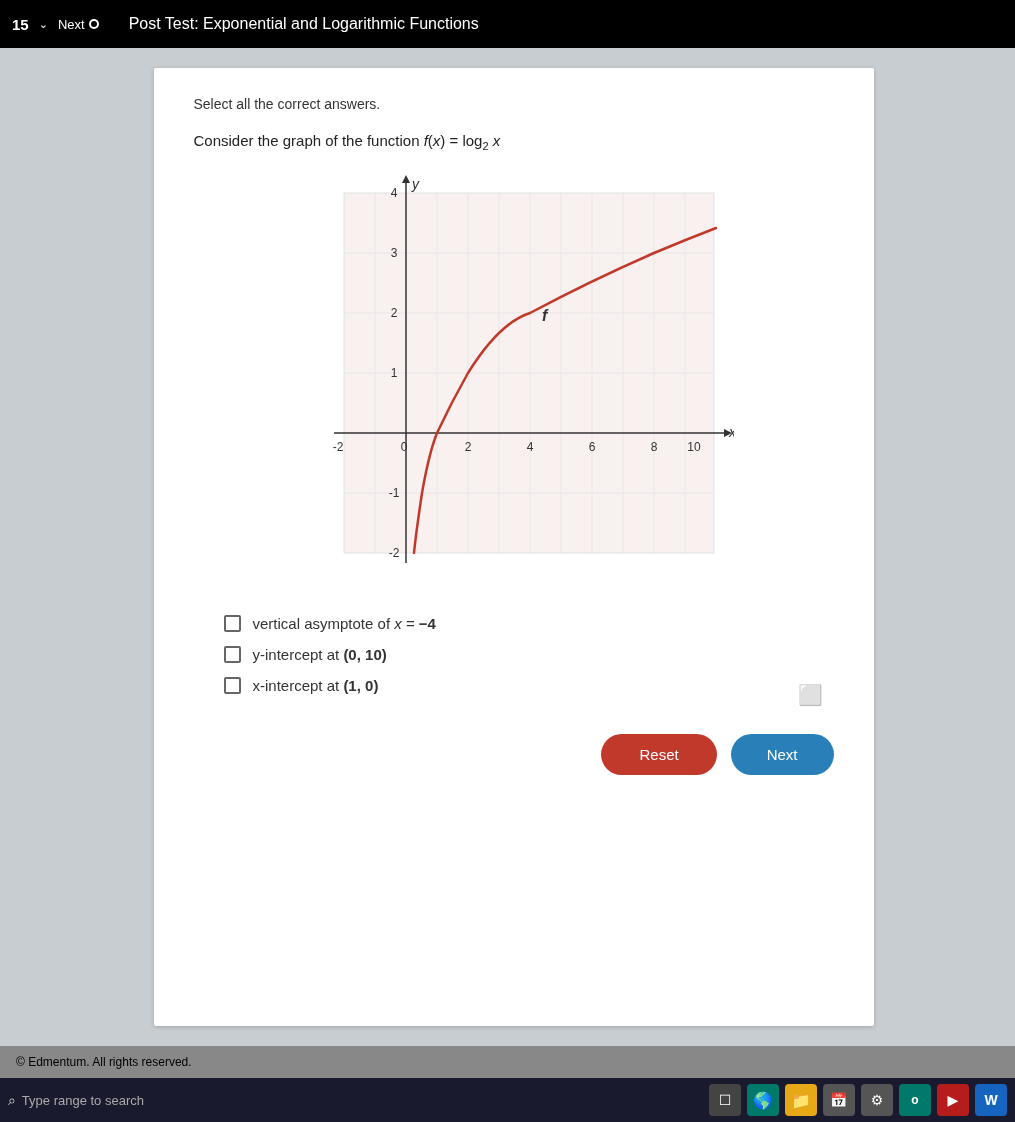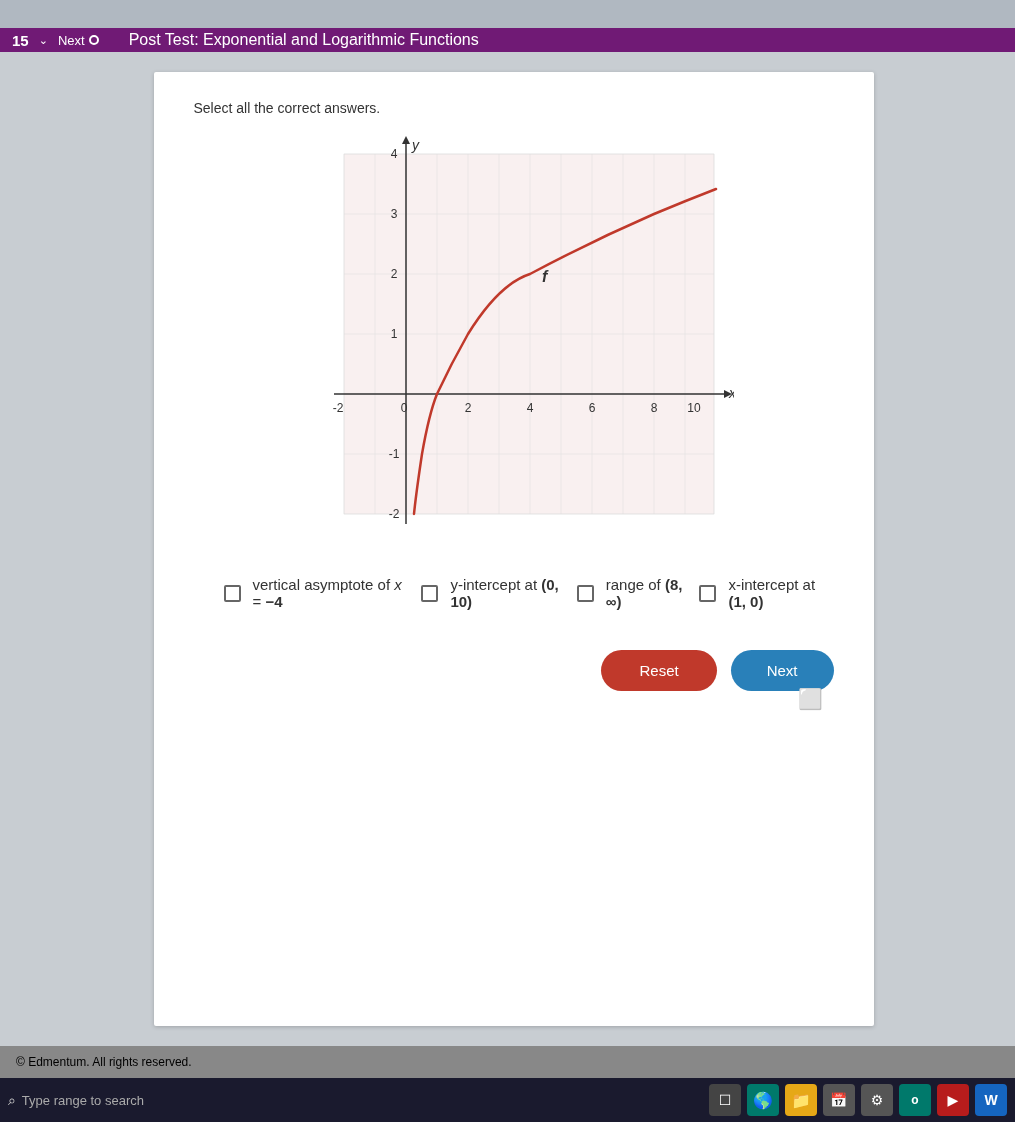--- a/index.html
+++ b/index.html
@@ -7,29 +7,28 @@
       font-family: Arial, sans-serif;
       background: #b0b8c1;
       width: 1015px;
       min-height: 1122px;
       display: flex;
       flex-direction: column;
     }
 
     
     .top-bar {
-      background: #701a75;
-      height: 24px;
+      background: #000000;
+      height: 48px;
       display: flex;
       align-items: center;
       padding: 0 12px;
       gap: 10px;
       color: white;
       font-size: 14px;
-      margin-top: 28px;
     }
     .top-bar-num {
       font-weight: bold;
       font-size: 15px;
     }
     .top-bar-nav {
       display: flex;
       align-items: center;
       gap: 4px;
       font-size: 13px;
@@ -97,21 +96,21 @@
       font-size: 15px;
       color: #222;
       margin-bottom: 20px;
       line-height: 1.5;
     }
 
     
     .options-list {
       list-style: none;
       display: flex;
-      flex-direction: row;
+      flex-direction: column;
       gap: 14px;
       margin-left: 30px;
       margin-bottom: 40px;
       justify-content: center;
     }
     .option-item {
       display: flex;
       align-items: center;
       gap: 12px;
       font-size: 15px;
@@ -229,20 +228,23 @@
     <span class="top-bar-circle"></span>
   </div>
   <span class="top-bar-title">Post Test: Exponential and Logarithmic Functions</span>
 </div>
 
 <div class="main-area">
   <div class="content-panel">
 
     <p class="select-all-text">Select all the correct answers.</p>
 
+    <p class="question-text">
+      Consider the graph of the function <span class="math-italic">f</span>(<span class="math-italic">x</span>) = log<span class="math-sub">2</span> <span class="math-italic">x</span>
+    </p>
 
     <div class="graph-container">
       <svg class="graph-svg" width="440" height="420" viewBox="0 0 440 420">
 
         <rect x="50" y="20" width="370" height="360" fill="#f9f0f0" stroke="#ddd" stroke-width="0.5"></rect>
 
         <g stroke="#ddd" stroke-width="0.5">
 
           <line x1="50" y1="20" x2="50" y2="380"></line>
           <line x1="81" y1="20" x2="81" y2="380"></line>
@@ -304,24 +306,20 @@
       <li class="option-item">
         <div class="option-checkbox"></div>
         <span class="option-label">vertical asymptote of <span class="math-italic">x</span> = <b>−4</b></span>
       </li>
       <li class="option-item">
         <div class="option-checkbox"></div>
         <span class="option-label">y-intercept at <b>(0, 10)</b></span>
       </li>
       <li class="option-item">
         <div class="option-checkbox"></div>
-        <span class="option-label">range of <b>(8, ∞)</b></span>
-      </li>
-      <li class="option-item">
-        <div class="option-checkbox"></div>
         <span class="option-label">x-intercept at <b>(1, 0)</b></span>
       </li>
     </ul>
 
     <div style="position:absolute; right:50px; top:615px; font-size:20px; color:#555;">⬜</div>
 
     <div class="button-row">
       <button class="btn-reset">Reset</button>
       <button class="btn-next">Next</button>
     </div>

